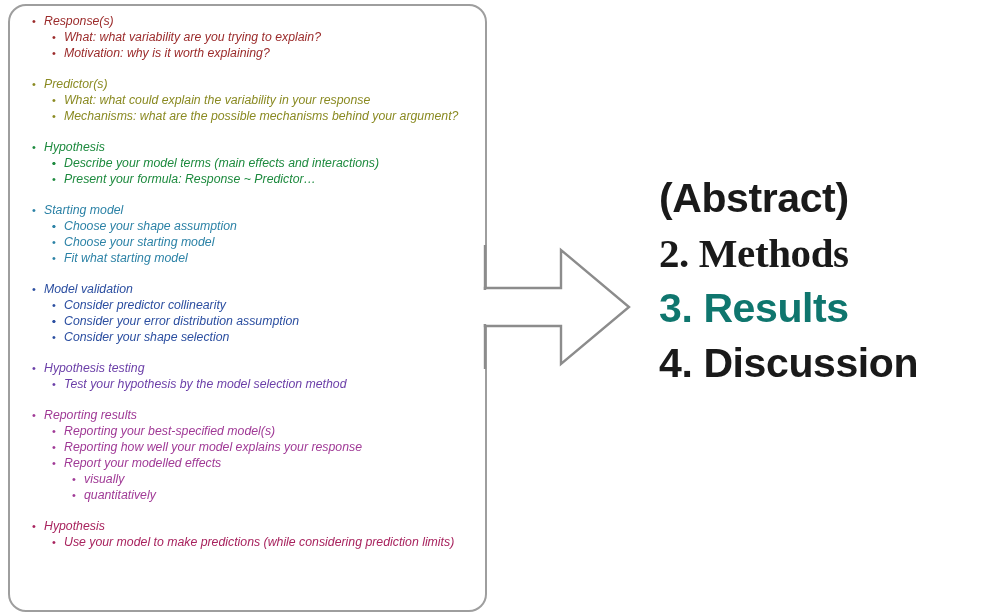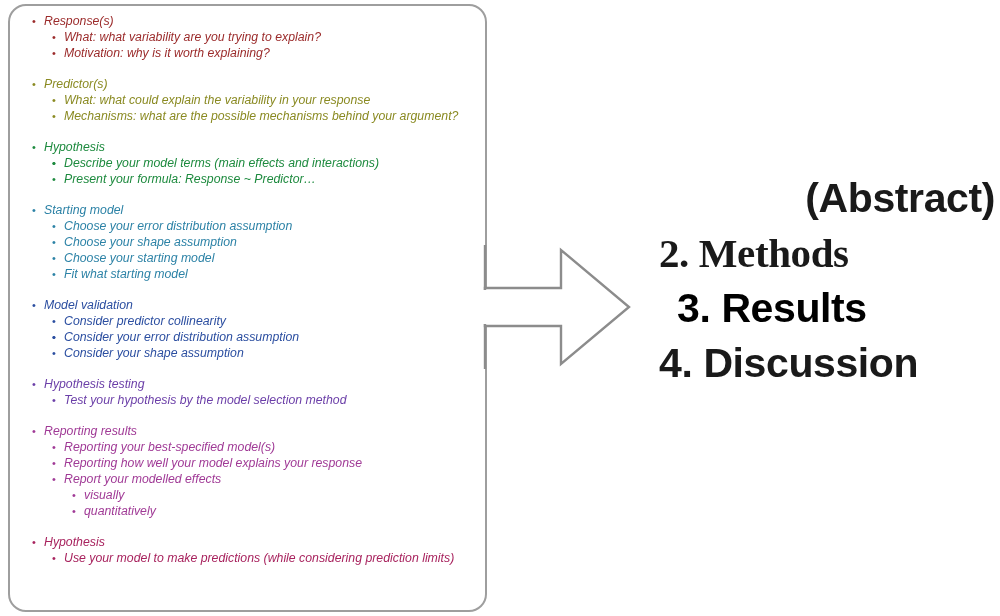--- a/index.html
+++ b/index.html
@@ -108,31 +108,31 @@
         <div class="li lvl2" style="color: rgb(138, 138, 34);"><span class="bullet">•</span><span class="txt">Mechanisms: what are the possible mechanisms behind your argument?</span></div>
       </div>
       <div class="group">
         <div class="li lvl1" style="color: rgb(29, 138, 62);"><span class="bullet">•</span><span class="txt">Hypothesis</span></div>
         <div class="li lvl2" style="color: rgb(29, 138, 62);"><span class="bullet">•</span></div>
         <div class="li lvl2" style="color: rgb(29, 138, 62);"><span class="bullet">•</span><span class="txt">Describe your model terms (main effects and interactions)</span></div>
         <div class="li lvl2" style="color: rgb(29, 138, 62);"><span class="bullet">•</span><span class="txt">Present your formula: Response ~ Predictor…</span></div>
       </div>
       <div class="group">
         <div class="li lvl1" style="color: rgb(44, 130, 166);"><span class="bullet">•</span><span class="txt">Starting model</span></div>
-        <div class="li lvl2" style="color: rgb(44, 130, 166);"><span class="bullet">•</span><span class="txt">Choose your error distribution assumption</span></div>
+        <div class="li lvl2" style="color: rgb(44, 130, 166);"><span class="bullet">•</span></div>
         <div class="li lvl2" style="color: rgb(44, 130, 166);"><span class="bullet">•</span><span class="txt">Choose your shape assumption</span></div>
         <div class="li lvl2" style="color: rgb(44, 130, 166);"><span class="bullet">•</span><span class="txt">Choose your starting model</span></div>
         <div class="li lvl2" style="color: rgb(44, 130, 166);"><span class="bullet">•</span><span class="txt">Fit what starting model</span></div>
       </div>
       <div class="group">
         <div class="li lvl1" style="color: rgb(43, 78, 160);"><span class="bullet">•</span><span class="txt">Model validation</span></div>
         <div class="li lvl2" style="color: rgb(43, 78, 160);"><span class="bullet">•</span><span class="txt">Consider predictor collinearity</span></div>
         <div class="li lvl2" style="color: rgb(43, 78, 160);"><span class="bullet">•</span></div>
         <div class="li lvl2" style="color: rgb(43, 78, 160);"><span class="bullet">•</span><span class="txt">Consider your error distribution assumption</span></div>
-        <div class="li lvl2" style="color: rgb(43, 78, 160);"><span class="bullet">•</span><span class="txt">Consider your shape assumption</span></div>
+        <div class="li lvl2" style="color: rgb(43, 78, 160);"><span class="bullet">•</span><span class="txt">Consider your shape selection</span></div>
       </div>
       <div class="group">
         <div class="li lvl1" style="color: rgb(107, 63, 168);"><span class="bullet">•</span><span class="txt">Hypothesis testing</span></div>
         <div class="li lvl2" style="color: rgb(107, 63, 168);"><span class="bullet">•</span><span class="txt">Test your hypothesis by the model selection method</span></div>
       </div>
       <div class="group">
         <div class="li lvl1" style="color: rgb(160, 58, 150);"><span class="bullet">•</span><span class="txt">Reporting results</span></div>
         <div class="li lvl2" style="color: rgb(160, 58, 150);"><span class="bullet">•</span><span class="txt">Reporting your best-specified model(s)</span></div>
         <div class="li lvl2" style="color: rgb(160, 58, 150);"><span class="bullet">•</span><span class="txt">Reporting how well your model explains your response</span></div>
         <div class="li lvl2" style="color: rgb(160, 58, 150);"><span class="bullet">•</span><span class="txt">Report your modelled effects</span></div>
@@ -148,17 +148,17 @@
 
 <div id="arrow">
   <svg viewBox="0 0 150 128" width="150" height="128" aria-hidden="true">
     <polyline points="2,2 2,126" fill="none" stroke="#8c8c8c" stroke-width="2.4"></polyline>
     <polygon points="2,45 78,45 78,7 146,64 78,121 78,83 2,83" fill="#ffffff" stroke="#8c8c8c" stroke-width="2.4" stroke-linejoin="miter"></polygon>
     <rect x="0" y="47" width="5" height="34" fill="#ffffff"></rect>
   </svg>
 </div>
 
 <div id="paper-structure">
-    <div class="paper-line" style="color: rgb(26, 26, 26); text-align: right;">(Abstract)</div>
+    <div class="paper-line" style="color: rgb(26, 26, 26);">(Abstract)</div>
     <div class="paper-line" style="color: rgb(26, 26, 26); font-family: Liberation Serif, serif;">2. Methods</div>
-    <div class="paper-line" style="color: #000000; margin-left: 18px;">3. Results</div>
+    <div class="paper-line" style="color: #0f766e;">3. Results</div>
     <div class="paper-line" style="color: rgb(26, 26, 26);">4. Discussion</div>
   </div>
 
 </body></html>

